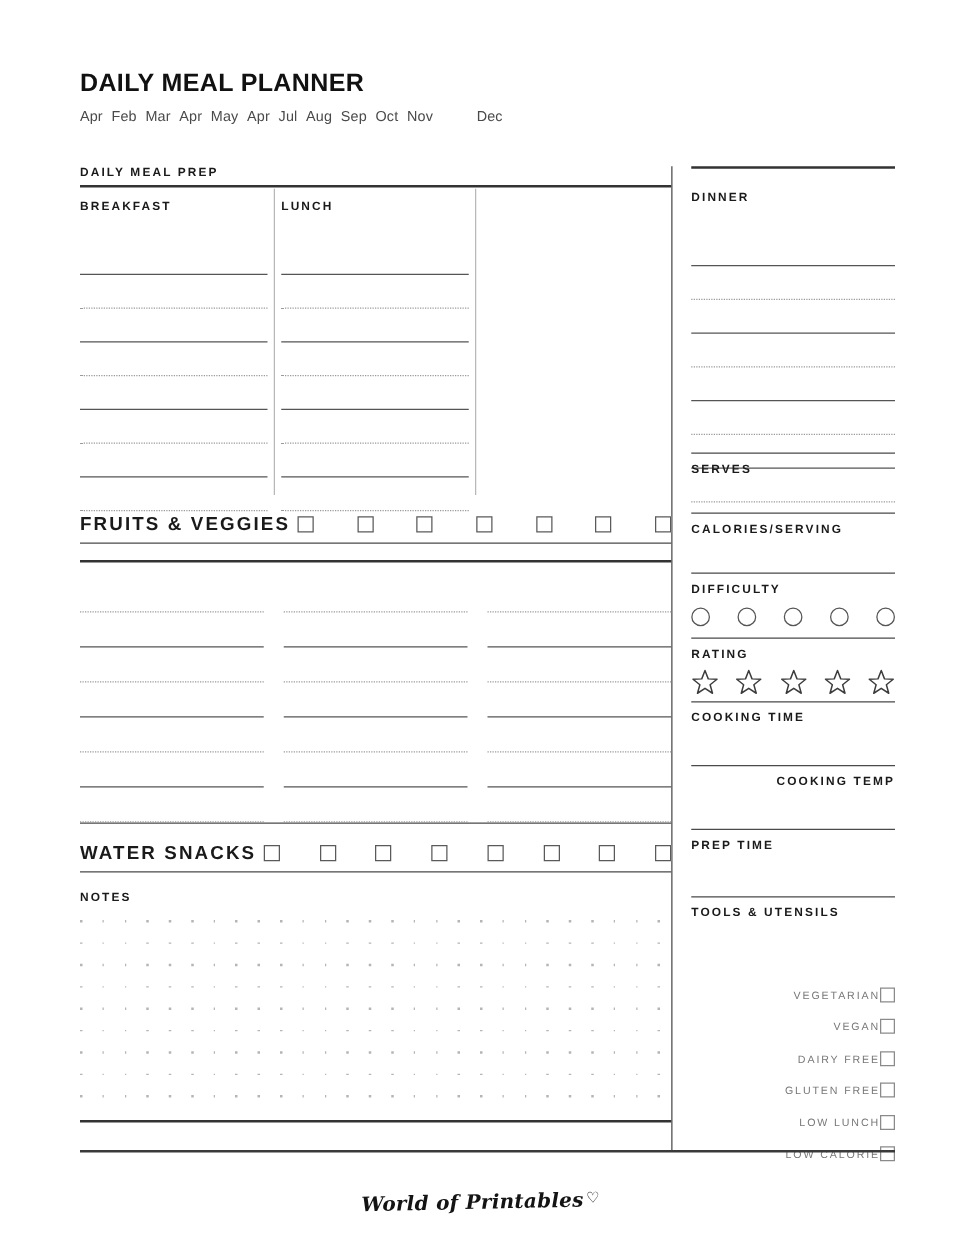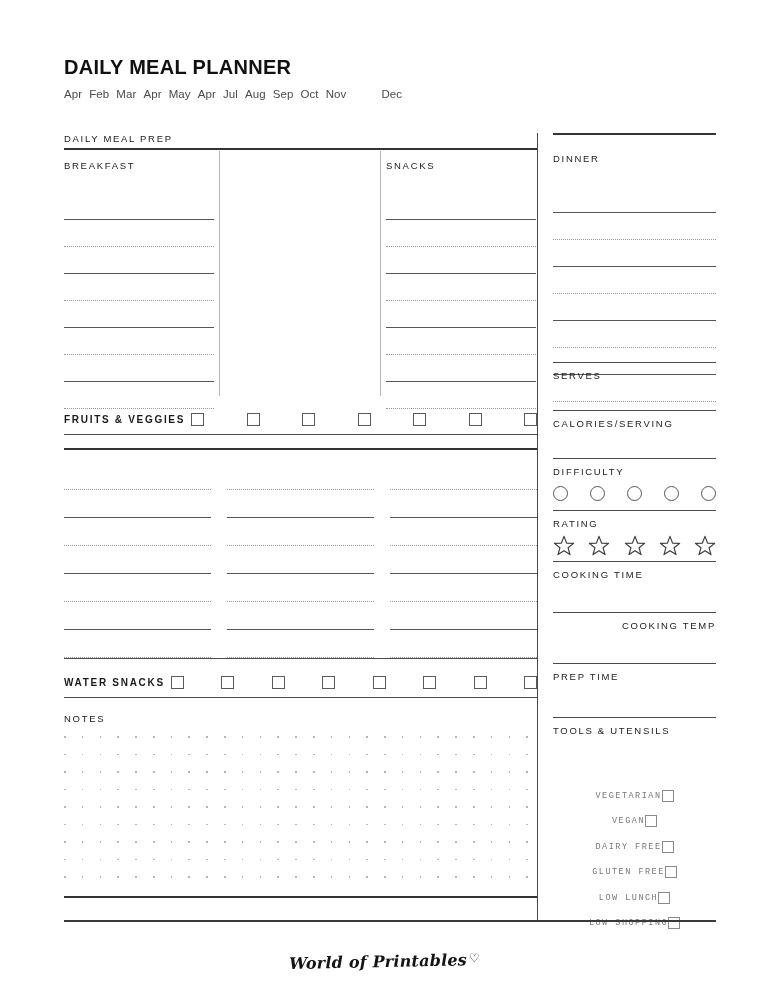--- a/index.html
+++ b/index.html
@@ -97,21 +97,21 @@
     width: 100%;
   }
   .rule-dot {
     height: 0;
     border-top: 1.5px dotted #9a9a9a;
     width: 100%;
   }
 
   .sec-label {
     font-size: 9.5px;
-    font-weight: normal;
+    font-weight: bold;
     letter-spacing: 1.7px;
     color: #1a1a1a;
     text-transform: uppercase;
     white-space: nowrap;
   }
 
   
   .prep-head {
     position: absolute;
     left: 0;
@@ -166,21 +166,21 @@
     left: 0;
     top: 272px;
     width: 473px;
   }
   .cbrow {
     display: flex;
     align-items: center;
     height: 29px;
   }
   .cbrow .lbl {
-    font-size: 10px;
+    font-size: 15px;
     font-weight: bold;
     letter-spacing: 1.7px;
     white-space: nowrap;
   }
   .cbox {
     width: 13px;
     height: 13px;
     border: 1.2px solid #5a5a5a;
     box-sizing: border-box;
     background: #fff;
@@ -278,23 +278,22 @@
     align-items: center;
     margin-top: 6px;
     padding-bottom: 6px;
   }
   .star svg { display: block; }
 
   
   .diet-row {
     display: flex;
     align-items: center;
-    justify-content: center;
+    justify-content: flex-end;
     height: 25.5px;
-    font-family: Liberation Mono, monospace;
   }
   .diet-row .dlbl {
     font-size: 8.5px;
     letter-spacing: 1.5px;
     color: #777777;
     white-space: nowrap;
   }
   .diet-cb {
     width: 12px;
     height: 12px;
@@ -386,23 +385,22 @@
               </div>
               <div class="ln">
                 <div class="rule-thin"></div>
               </div>
               <div class="ln">
                 <div class="rule-dot"></div>
               </div>
             </div>
         </div>
 
-
-        <div class="meal-col c2">
-          <div class="colhead sec-label">SNACKS</div>
+        <div class="meal-col c1">
+          <div class="colhead sec-label">LUNCH</div>
           <div class="lines">
               <div class="ln">
                 <div class="rule-thin"></div>
               </div>
               <div class="ln">
                 <div class="rule-dot"></div>
               </div>
               <div class="ln">
                 <div class="rule-thin"></div>
               </div>
@@ -416,20 +414,21 @@
                 <div class="rule-dot"></div>
               </div>
               <div class="ln">
                 <div class="rule-thin"></div>
               </div>
               <div class="ln">
                 <div class="rule-dot"></div>
               </div>
             </div>
         </div>
+
       </div>
 
       <div class="fruits">
         <div class="cbrow" id="fruits-row">
           <div class="lbl">FRUITS &amp; VEGGIES</div>
         <div style="width: 6px; flex: 0 0 auto;"></div>
             <div class="cbox"></div>
             <div class="spacer-flex"></div>
             <div class="cbox"></div>
             <div class="spacer-flex"></div>
@@ -693,21 +692,21 @@
           </div>
           <div class="diet-row">
             <div class="dlbl">GLUTEN FREE</div>
             <div class="diet-cb"></div>
           </div>
           <div class="diet-row">
             <div class="dlbl">LOW LUNCH</div>
             <div class="diet-cb"></div>
           </div>
           <div class="diet-row">
-            <div class="dlbl">LOW SHOPPING</div>
+            <div class="dlbl">LOW CALORIE</div>
             <div class="diet-cb"></div>
           </div>
         </div>
 
     </div>
 
     <div class="bottom-rule"></div>
   </div>
 
   <div class="footer">

